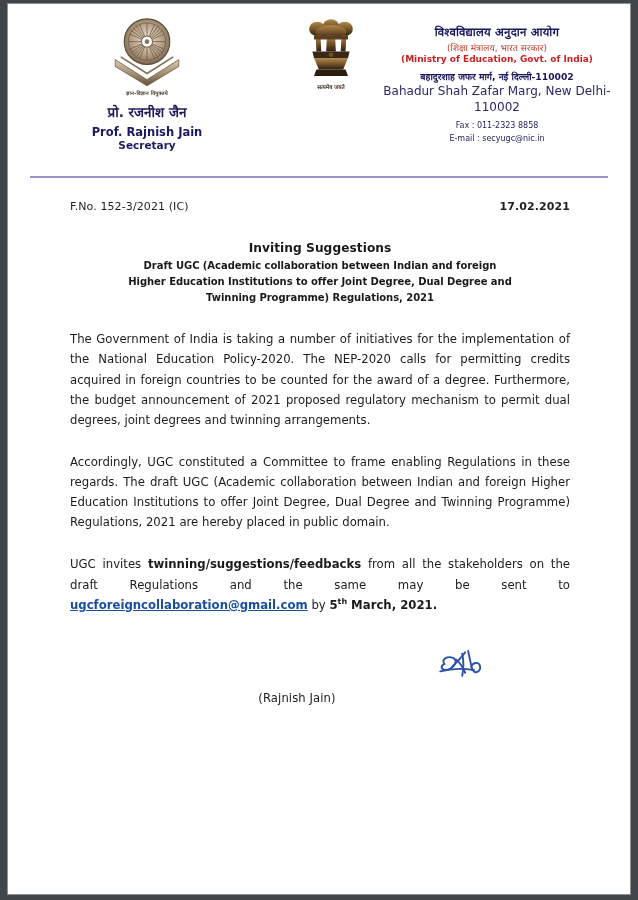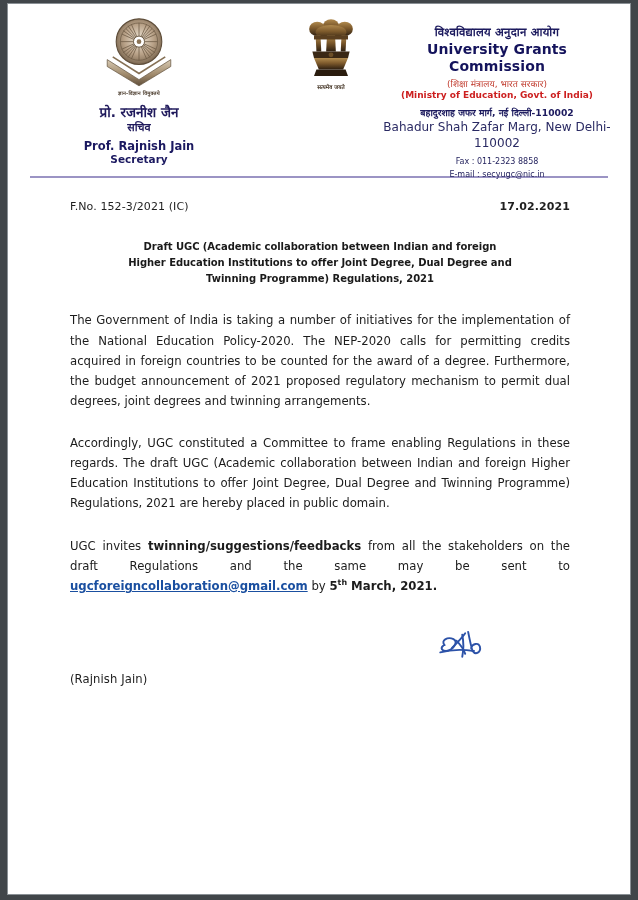--- a/index.html
+++ b/index.html
@@ -37,21 +37,21 @@
   
   .letterhead {
     position: relative;
     height: 168px;
     padding: 8px 18px 0 18px;
     box-sizing: border-box;
   }
 
   .lh-left {
     position: absolute;
-    left: 36px;
+    left: 44px;
     top: 10px;
     width: 190px;
     text-align: center;
   }
   .lh-center {
     position: absolute;
     left: 268px;
     top: 12px;
     width: 110px;
     text-align: center;
@@ -240,21 +240,21 @@
     color: #1a4fa0;
     font-weight: bold;
     text-decoration: underline;
     text-underline-offset: 1px;
   }
   sup { font-size: .68em; vertical-align: super; }
 
   
   .sign-block {
     margin-top: 30px;
-    text-align: left;
+    text-align: center;
     padding-right: 46px;
   }
   .sign-svg {
     display: block;
     margin-left: auto;
     margin-right: 28px;
     width: 66px;
     height: 44px;
   }
   .sign-name {
@@ -304,21 +304,20 @@
               <line x1="76" y1="17" x2="44" y2="63"></line>
           </g>
           <circle cx="60" cy="40" r="8" fill="#ffffff" stroke="#6b5943" stroke-width="1.4"></circle>
           <circle cx="60" cy="40" r="3.4" fill="#8b7457"></circle>
 
           <path d="M14 66 L60 95 L106 66 L106 76 L60 104 L14 76 Z" fill="url(#chevg)" stroke="#5f4e3a" stroke-width="1"></path>
           <path d="M22 62 L60 86 L98 62" fill="none" stroke="#857055" stroke-width="2.4"></path>
         </svg>
         <div class="ugc-motto">ज्ञान-विज्ञान विमुक्तये</div>
         <div class="sec-hi-1">प्रो. रजनीश जैन</div>
-        <div class="sec-hi-2">सचिव</div>
         <div class="sec-en-1">Prof. Rajnish Jain</div>
         <div class="sec-en-2">Secretary</div>
       </div>
 
       <div class="lh-center">
         <svg class="emblem" viewBox="0 0 70 84">
           <defs>
             <linearGradient id="lion" x1="0" y1="0" x2="0" y2="1">
               <stop offset="0%" stop-color="#b08a4e"></stop>
               <stop offset="45%" stop-color="#7d5a2c"></stop>
@@ -340,21 +339,20 @@
           <circle cx="35" cy="48" r="3" fill="#6b4e28"></circle>
 
           <path d="M14 52 L56 52 L50 66 L20 66 Z" fill="url(#lion)"></path>
           <path d="M17 66 L53 66 L56 74 L14 74 Z" fill="#2a1c0e"></path>
         </svg>
         <div class="emblem-motto">सत्यमेव जयते</div>
       </div>
 
       <div class="lh-right">
         <div class="ugc-hi">विश्वविद्यालय अनुदान आयोग</div>
-        <div class="ugc-en">University Grants Commission</div>
         <div class="moe-hi">(शिक्षा मंत्रालय, भारत सरकार)</div>
         <div class="moe-en">(Ministry of Education, Govt. of India)</div>
         <div class="addr-hi">बहादुरशाह जफर मार्ग, नई दिल्ली-110002</div>
         <div class="addr-en">Bahadur Shah Zafar Marg, New Delhi-110002</div>
         <div class="contact">
           <div>Fax : 011-2323 8858</div>
           <div>E-mail : secyugc@nic.in</div>
         </div>
       </div>
     </div>
@@ -363,20 +361,21 @@
 
     <div class="doc-body">
 
       <div class="refline">
         <span class="refno">F.No. 152-3/2021 (IC)</span>
         <span class="refdate">17.02.2021</span>
       </div>
 
 
       <div class="subject">
+        <div class="s-line">Inviting Suggestions</div>
         <div class="s-draft">Draft UGC (Academic collaboration between Indian and foreign</div>
         <div class="s-draft">Higher Education Institutions to offer Joint Degree, Dual Degree and</div>
         <div class="s-draft">Twinning Programme) Regulations, 2021</div>
       </div>
 
       <p class="para p1">The Government of India is taking a number of initiatives for the implementation of the National Education Policy-2020. The NEP-2020 calls for permitting credits acquired in foreign countries to be counted for the award of a degree.  Furthermore, the budget announcement of 2021 proposed regulatory mechanism to permit dual degrees, joint degrees and twinning arrangements.</p>
 
       <p class="para p2">Accordingly, UGC constituted a Committee to frame enabling Regulations in these regards. The draft UGC (Academic collaboration between Indian and foreign Higher Education Institutions to offer Joint Degree, Dual Degree and Twinning Programme) Regulations, 2021 are hereby placed in public domain.</p>
 
       <p class="para p3"><span>UGC invites </span><b>twinning/suggestions/feedbacks</b><span> from all the stakeholders on the draft Regulations and the same may be sent to </span><a class="maillink" href="#">ugcforeigncollaboration@gmail.com</a><span> by </span><b>5</b><sup><b>th</b></sup><b> March, 2021.</b></p>

